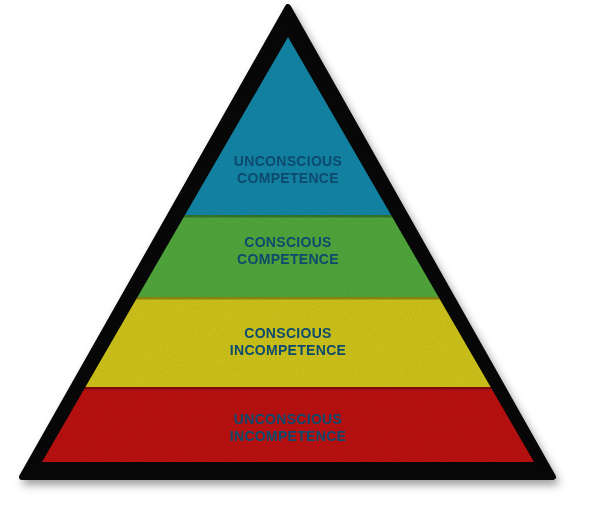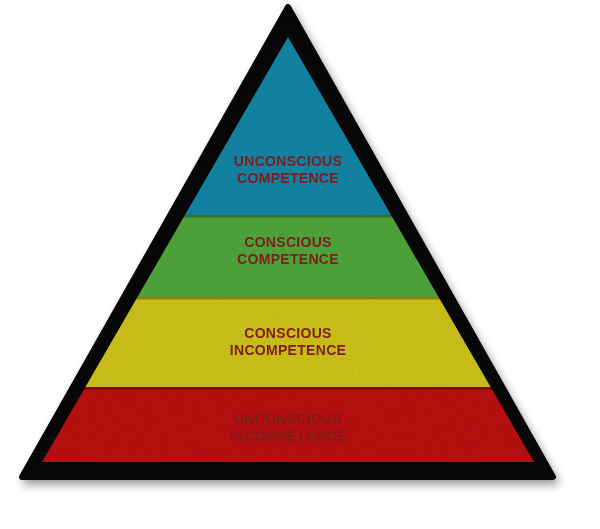--- a/index.html
+++ b/index.html
@@ -20,21 +20,21 @@
     left: 0;
     top: 0;
     filter: drop-shadow(3px 5px 4px rgba(0,0,0,0.38));
   }
   .level-label {
     position: absolute;
     left: 288px;
     transform: translateX(-50%);
     width: 340px;
     text-align: center;
-    color: #7f1d1d;
+    color: #0c4a6e;
     font-size: 14px;
     font-weight: bold;
     line-height: 17px;
     letter-spacing: 0.3px;
     white-space: nowrap;
     pointer-events: none;
   }
   .level-label span { display: block; }
   .label-1 { top: 153px; }
   .label-2 { top: 234px; }

